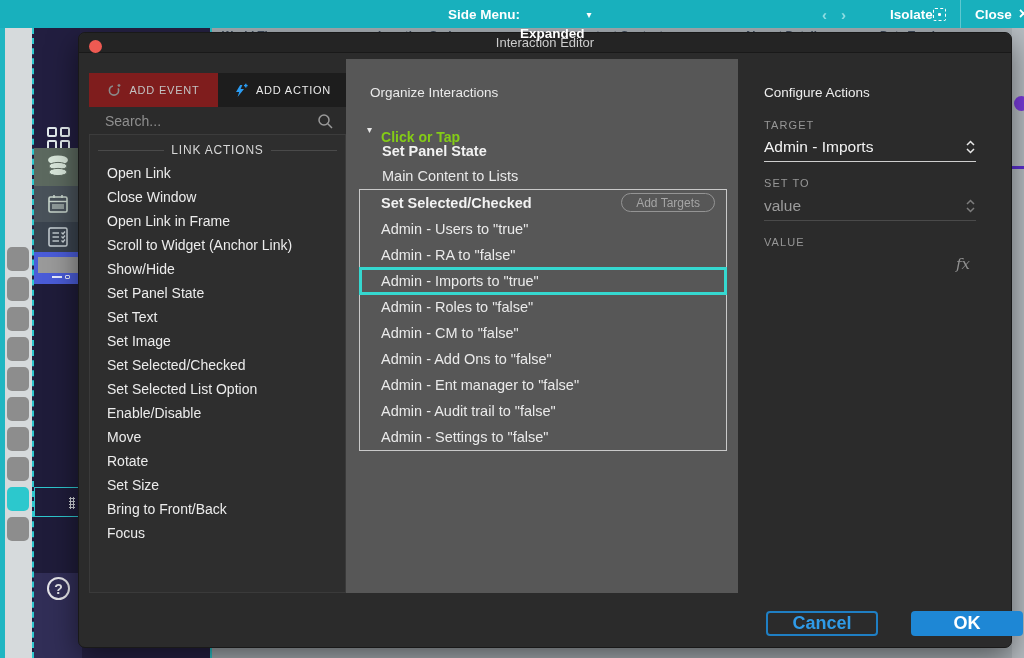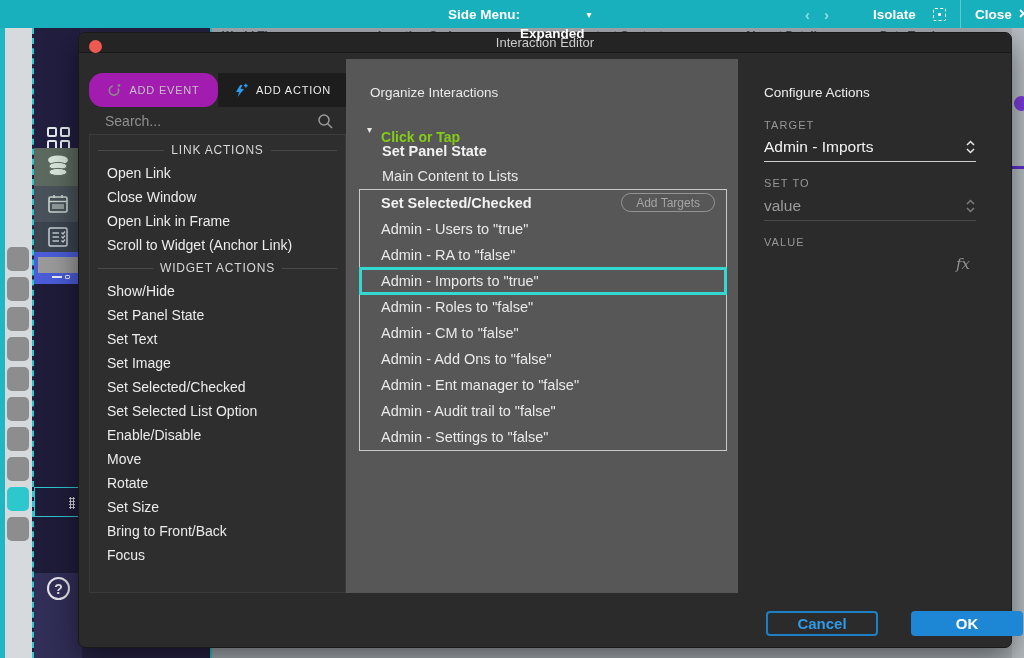--- a/index.html
+++ b/index.html
@@ -9,21 +9,21 @@
   .abs { position:absolute; }
 
   
   #topbar { left:0; top:0; width:1024px; height:28px; background:#18b0bd; z-index:40; display:flex; align-items:center; }
   #sidemenu-group { position:absolute; left:448px; top:0; height:28px; display:flex; align-items:center; gap:0; color:#fff; }
   #sidemenu-group .lbl { font-size:13.5px; font-weight:600; }
   #sidemenu-group .val { font-size:13.5px; font-weight:700;margin-top:39px; }
   #sidemenu-group .caret { font-size:10px; margin-left:2px; }
   #topbar-right { position:absolute; right:-6px; top:0; height:28px; display:flex; align-items:center; gap:14px; color:#fff; }
   .nav-chev { color:#8edde2; font-size:15px; font-weight:700; }
-  #isolate-btn { display:flex; align-items:center; gap:17px; font-size:13.5px; font-weight:600; }
+  #isolate-btn { display:flex; align-items:center; gap:0; font-size:13.5px; font-weight:600; }
   .isolate-glyph { width:13px; height:13px; border:1px dashed #fff; border-radius:2px; position:relative; }
   .isolate-glyph::after { content:""; position:absolute; left:4px; top:4px; width:3px; height:3px; background:#fff; border-radius:1px; }
   .tb-sep { width:1px; height:28px; background:#5fc8d0; }
   #close-btn { display:flex; align-items:center; gap:7px; font-size:13.5px; font-weight:600; padding-right:2px; }
   #close-btn .x { font-size:16px; line-height:1; }
 
   
   #bg-navy-panel { left:80px; top:28px; width:132px; height:630px; background:#262244; border-right:2px solid #2ec8ce; z-index:1; }
   #bg-tabstrip { left:212px; top:28px; width:812px; height:9px; overflow:hidden; z-index:2; color:#414d5e; }
   .bg-tab { position:absolute; top:1px; font-size:11.5px; font-weight:600; white-space:nowrap; display:flex; gap:6px; align-items:flex-start; }
@@ -64,21 +64,21 @@
   #modal { left:78px; top:32px; width:934px; height:616px; background:#2b2b2b; border-radius:7px;
            box-shadow:0 10px 30px rgba(0,0,0,.5); z-index:30; border:1px solid #191919; }
   #modal-titlebar { position:absolute; left:0; top:0; width:100%; height:20px; background:#242424; border-bottom:1px solid #191919;
                     border-radius:7px 7px 0 0; display:flex; align-items:center; justify-content:center; }
   #modal-title { font-size:13px; color:#cdcdcd; }
   .red-dot { position:absolute; left:10px; top:7px; width:13px; height:13px; border-radius:50%; background:#ee5a52; }
 
   
   #tabs { position:absolute; left:10px; top:40px; width:257px; height:34px; display:flex; }
   .etab { display:flex; align-items:center; justify-content:center; gap:8px; font-size:11px; letter-spacing:.8px; }
-  .etab.ev { width:129px; background:#a21caf; color:#c3c3c3;border-radius:14px; }
+  .etab.ev { width:129px; background:#7f1d1d; color:#c3c3c3; }
   .etab.ac { width:128px; background:#1d1d1d; color:#eaeaea; }
   #search-row { position:absolute; left:10px; top:74px; width:257px; height:28px; border-bottom:1px solid #3c3c3c;
                 display:flex; align-items:center; }
   #search-input { background:transparent; border:none; outline:none; color:#bdbdbd; font-size:14px; padding-left:16px; width:220px;
                   font-family:inherit; }
   #search-input::placeholder { color:#8f8f8f; }
   #action-list { position:absolute; left:10px; top:102px; width:257px; height:458px; background:#2e2e2e;
                  border:1px solid #3a3a3a; border-top:none; padding-top:4px; }
   .sec-h { height:22px; display:flex; align-items:center; gap:7px; padding:0 8px; }
   .sec-h::before, .sec-h::after { content:""; flex:1; height:1px; background:#4a4a4a; }
@@ -105,21 +105,21 @@
   .cfg-label { position:absolute; font-size:11px; letter-spacing:1.1px; color:#979797; }
   #configure-title { position:absolute; left:685px; top:52px; font-size:13.5px; color:#ededed; }
   .sel-row { position:absolute; left:685px; width:212px; height:24px; display:flex; align-items:center; justify-content:space-between; }
   .sel-value { font-size:15.5px; }
   .stepper { width:11px; height:16px; }
   .underline { position:absolute; left:685px; width:212px; height:1px; }
   #fx-glyph { position:absolute; left:877px; top:222px; font-family:"DejaVu Serif","Liberation Serif",serif;
               font-style:italic; font-size:15px; color:#909090; }
 
   
-  .btn { position:absolute; top:578px; width:112px; height:25px; border-radius:4px; font-size:15px; font-weight:600;
+  .btn { position:absolute; top:578px; width:112px; height:25px; border-radius:4px; font-size:18px; font-weight:600;
          display:flex; align-items:center; justify-content:center; font-family:inherit; }
   #cancel-btn { left:687px; background:transparent; border:2px solid #1f7fc4; color:#2f9be8; }
   #ok-btn { left:832px; background:#1e87d5; border:none; color:#ffffff; }
 
   svg { display:block; }
 </style>
 </head>
 <body>
 
 <div id="screen">
@@ -252,23 +252,20 @@
     </div>
 
     <div id="action-list">
       <div class="sec-h">
           <span>LINK ACTIONS</span>
         </div>
       <div class="l-item">Open Link</div>
       <div class="l-item">Close Window</div>
       <div class="l-item">Open Link in Frame</div>
       <div class="l-item">Scroll to Widget (Anchor Link)</div>
-      <div class="sec-h">
-          <span>WIDGET ACTIONS</span>
-        </div>
       <div class="l-item">Show/Hide</div>
       <div class="l-item">Set Panel State</div>
       <div class="l-item">Set Text</div>
       <div class="l-item">Set Image</div>
       <div class="l-item">Set Selected/Checked</div>
       <div class="l-item">Set Selected List Option</div>
       <div class="l-item">Enable/Disable</div>
       <div class="l-item">Move</div>
       <div class="l-item">Rotate</div>
       <div class="l-item">Set Size</div>

